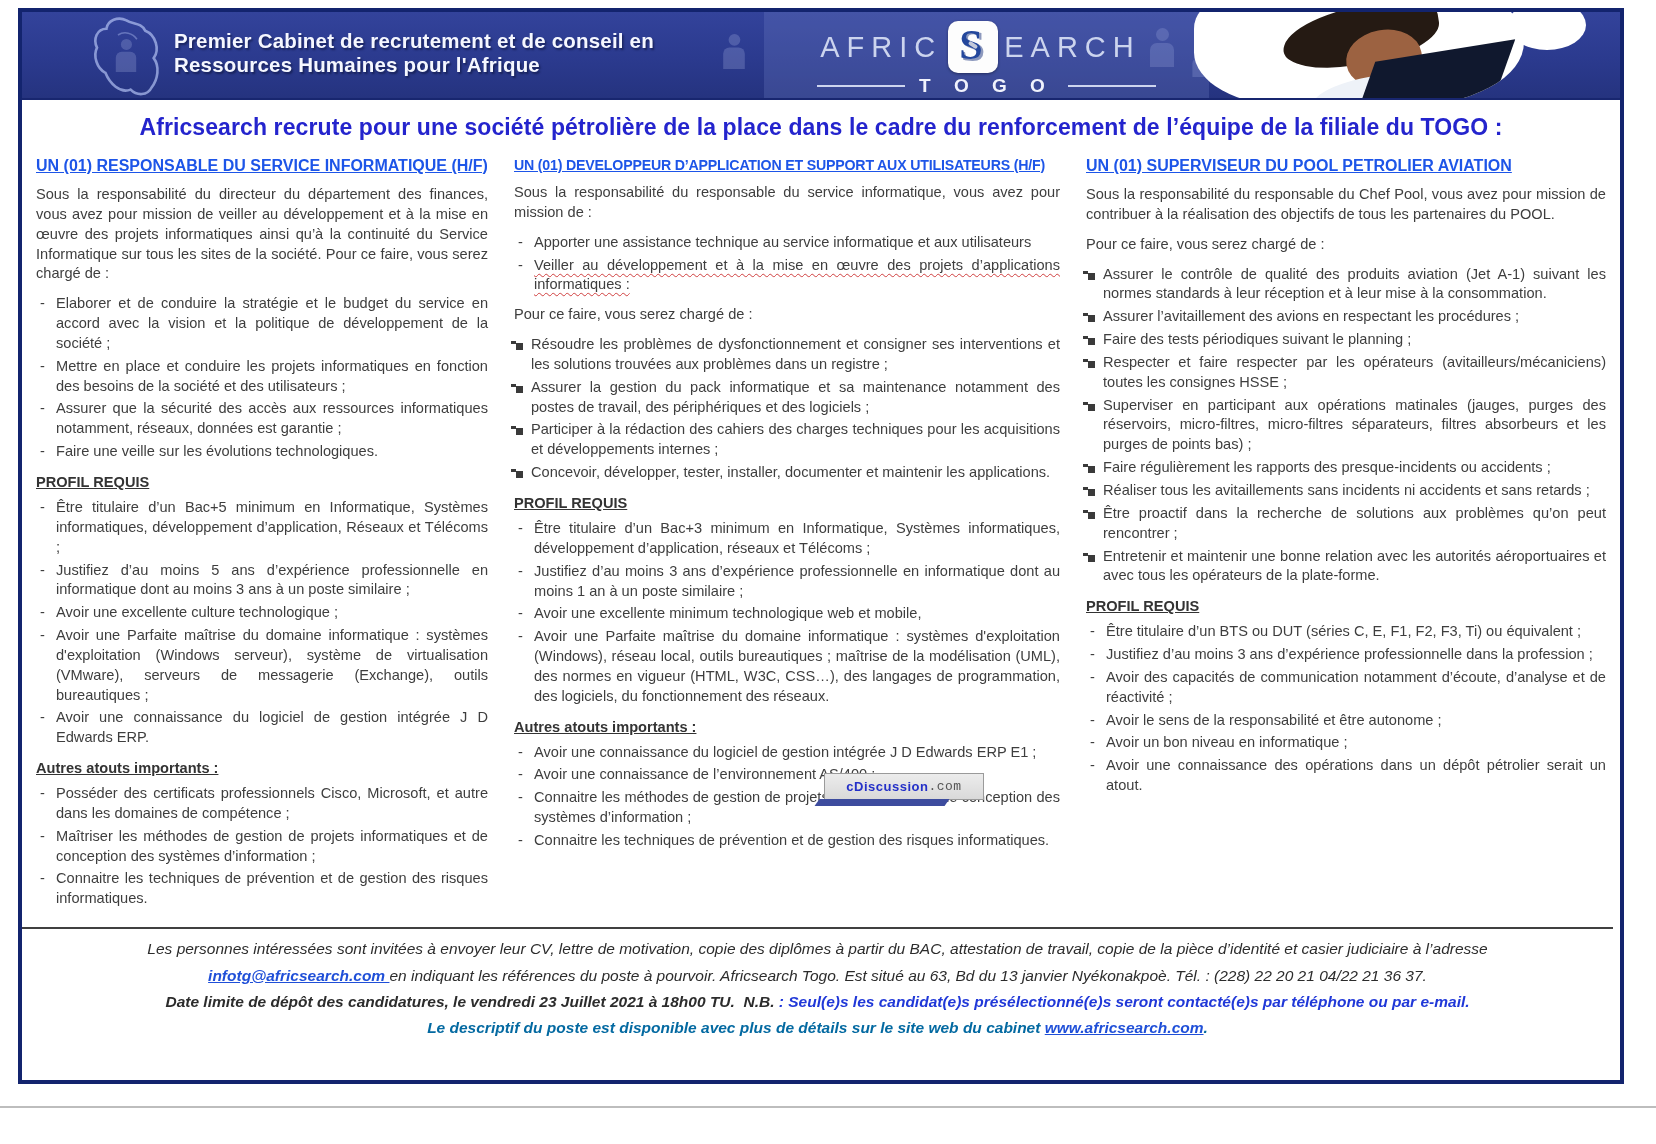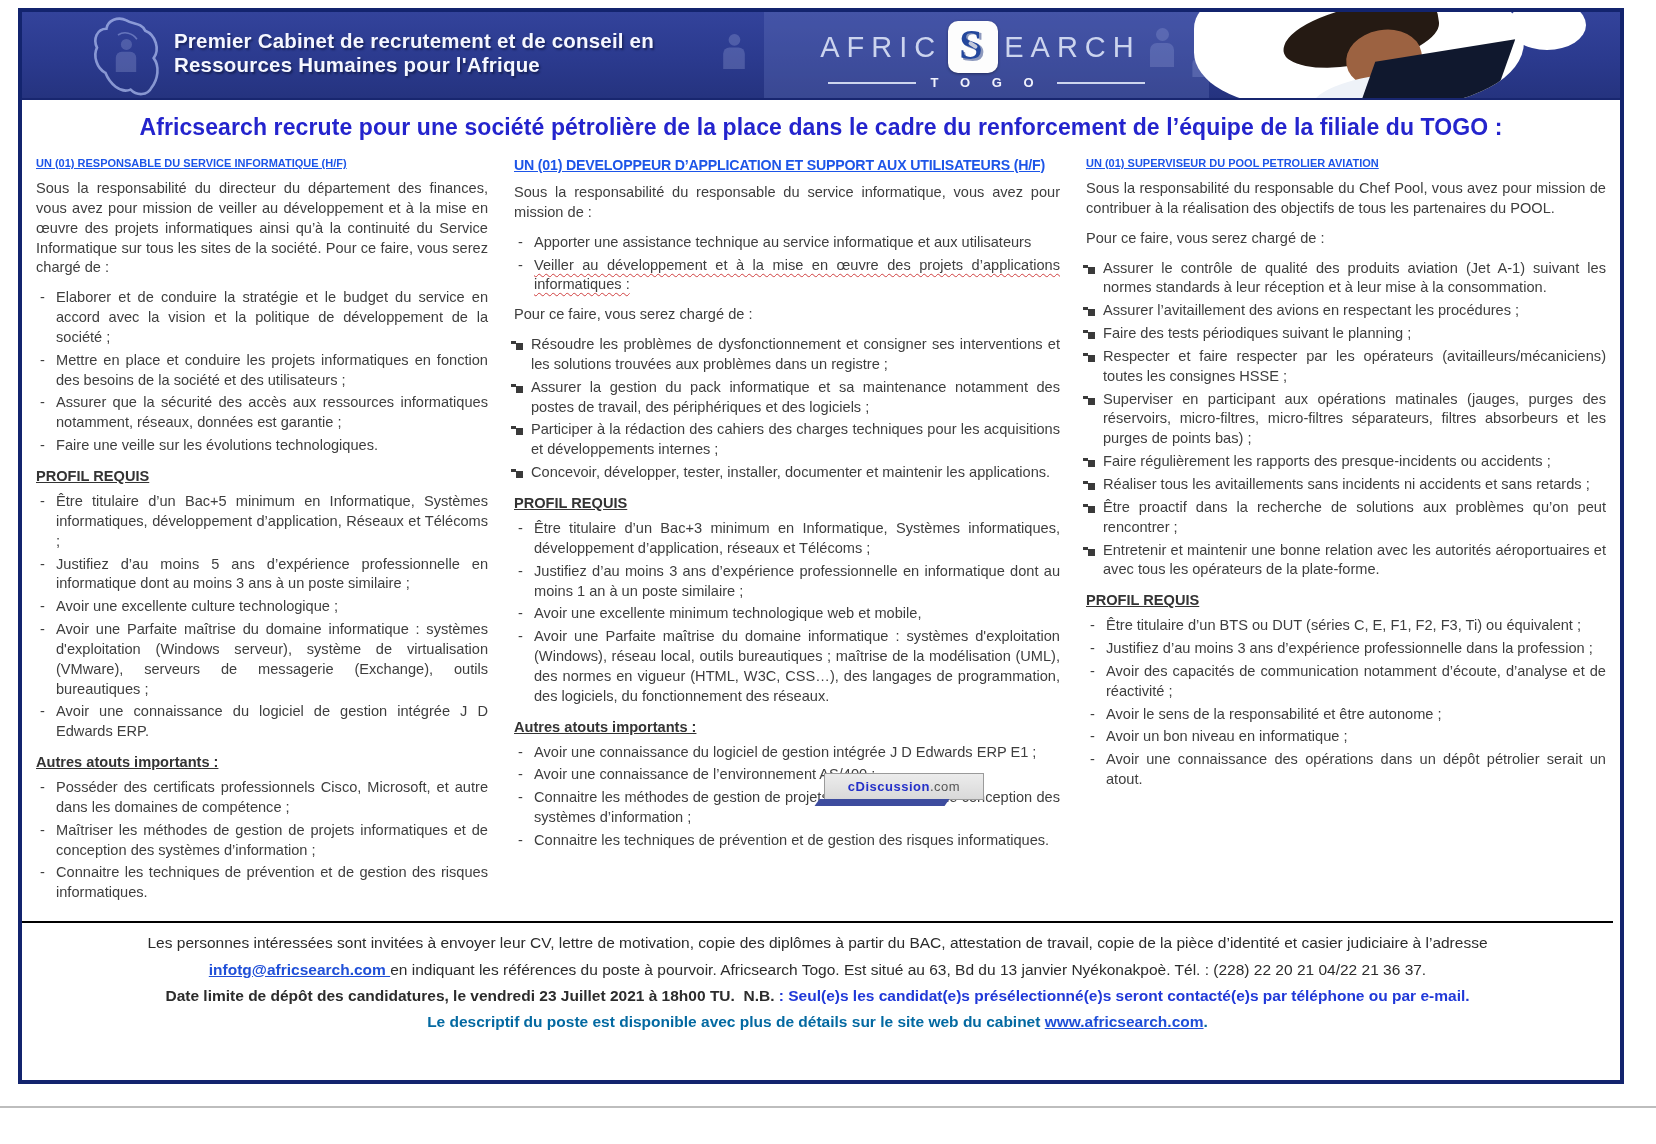--- a/index.html
+++ b/index.html
@@ -17,21 +17,21 @@
   .tagline{position:absolute;left:152px;top:17px;color:#f5f7ff;font-weight:700;font-size:20.5px;
     line-height:1.18;text-shadow:1.5px 1.5px 2px rgba(10,15,50,.55);letter-spacing:.2px;}
   .logo-panel{position:absolute;left:742px;top:0;width:445px;height:86px;
     background:rgba(120,135,205,.25);}
   .logo-row{position:absolute;left:0;right:12px;top:9px;display:flex;align-items:center;justify-content:center;gap:6px;}
   .logo-text{color:#ccd4ee;font-size:29px;letter-spacing:7px;font-weight:500;}
   .sbox{width:50px;height:52px;background:#fdfdfd;border-radius:10px;box-shadow:0 1px 3px rgba(0,0,10,.4);
     display:flex;align-items:center;justify-content:center;}
   .togo-row{position:absolute;left:0;right:0;top:63px;display:flex;align-items:center;justify-content:center;gap:14px;}
   .togo-line{width:88px;height:2px;background:#cdd5ee;}
-  .togo-label{color:#f0f2fc;font-size:13px;letter-spacing:9px;font-weight:700;}
+  .togo-label{color:#f0f2fc;font-size:19px;letter-spacing:9px;font-weight:700;}
   .fig{position:absolute;opacity:.20;}
   .fig::before{content:"";display:block;width:13px;height:13px;border-radius:50%;background:#d3dcff;margin:0 auto;}
   .fig::after{content:"";display:block;width:24px;height:24px;border-radius:7px 7px 0 0;background:#d3dcff;margin-top:2px;}
   .photo{position:absolute;right:96px;top:-10px;width:330px;height:104px;background:#fff;
     border-radius:12% 18% 55% 45% / 40% 60% 95% 80%;overflow:hidden;}
   .photo::after{content:"";position:absolute;}
   .blob2{position:absolute;right:34px;top:-12px;width:78px;height:50px;background:#fff;border-radius:50%;}
   .hair{position:absolute;left:88px;top:4px;width:158px;height:58px;background:#251a13;
     border-radius:62% 38% 55% 45%;transform:rotate(-9deg);}
   .face{position:absolute;left:152px;top:28px;width:76px;height:58px;background:#9c6241;
@@ -41,44 +41,44 @@
   .shirt{position:absolute;left:118px;top:72px;width:150px;height:44px;background:#eef2f8;
     border-radius:55% 45% 0 0;transform:rotate(-6deg);}
   .jacket{position:absolute;right:26px;top:48px;width:130px;height:70px;background:#10182e;
     transform:skewX(-28deg) rotate(-10deg);}
 
   
   .title{margin:14px 10px 10px;text-align:center;color:#2424cd;font-weight:700;font-size:23px;letter-spacing:.1px;}
 
   
   .jobs{position:relative;display:grid;grid-template-columns:452px 546px 1fr;gap:26px;padding:6px 14px 4px 14px;}
-  .job-heading{color:#1d55e8;font-weight:700;font-size:11px;text-decoration:underline;margin:0 0 10px 0;}
+  .job-heading{color:#1d55e8;font-weight:700;font-size:16px;text-decoration:underline;margin:0 0 10px 0;}
   .job-col:nth-child(2) .job-heading{font-size:14.2px;letter-spacing:-.2px;}
   .para{color:#3e3e3e;font-size:14.6px;line-height:1.36;text-align:justify;margin:0 0 10px 0;}
   .subhead{color:#333;font-size:14.6px;font-weight:700;text-decoration:underline;margin:12px 0 8px 0;}
   ul.blist{list-style:none;margin:0 0 10px 0;padding:0;}
   ul.blist li{position:relative;color:#3e3e3e;font-size:14.6px;line-height:1.36;text-align:justify;margin:0 0 3px 0;}
   ul.dash li{padding-left:20px;}
   ul.dash li::before{content:"-";position:absolute;left:4px;top:0;}
   ul.square li{padding-left:17px;}
   ul.square li::before{content:"";position:absolute;left:2px;top:8px;width:7px;height:7px;background:#3a3a3a;}
   ul.square li::after{content:"";position:absolute;left:-3px;top:6px;width:5px;height:3px;background:#3a3a3a;}
   li.spell{text-decoration:underline wavy #d04040 1px;text-underline-offset:3px;}
 
   
   .watermark{position:absolute;left:802px;top:622px;width:158px;height:25px;
     background:linear-gradient(180deg,#ececec,#d9d9d9);border:1px solid #9a9a9a;
     display:flex;align-items:center;justify-content:center;font-size:13px;letter-spacing:.5px;}
   .watermark .wm1{color:#2430c8;font-weight:700;}
-  .watermark .wm2{color:#555;}
+  .watermark .wm2{color:#555;font-family:Liberation Mono, monospace;}
   .watermark::after{content:"";position:absolute;left:-8px;bottom:-7px;width:130px;height:7px;
     background:#3d4c9e;transform:skewX(-35deg);}
 
   
-  .footer{border-top:2px solid #000000;margin:4px 7px 0 0;padding:10px 26px 8px;}
+  .footer{border-top:2px solid #404040;margin:4px 7px 0 0;padding:10px 26px 8px;font-style:italic;}
   .f-line{text-align:center;font-size:15.5px;color:#2c2c2c;margin:0 0 7px 0;line-height:1.25;}
   .s-plain{}
   .s-bold{font-weight:700;}
   .s-link{color:#1f4fd8;font-weight:700;text-decoration:underline;}
   .s-blue-bold{color:#2038d8;font-weight:700;}
   .s-red-bold{color:#0369a1;font-weight:700;}
 
   .page-line{position:absolute;left:0;right:0;top:1106px;height:2px;background:#bdbdbd;}
 </style>
 </head>

